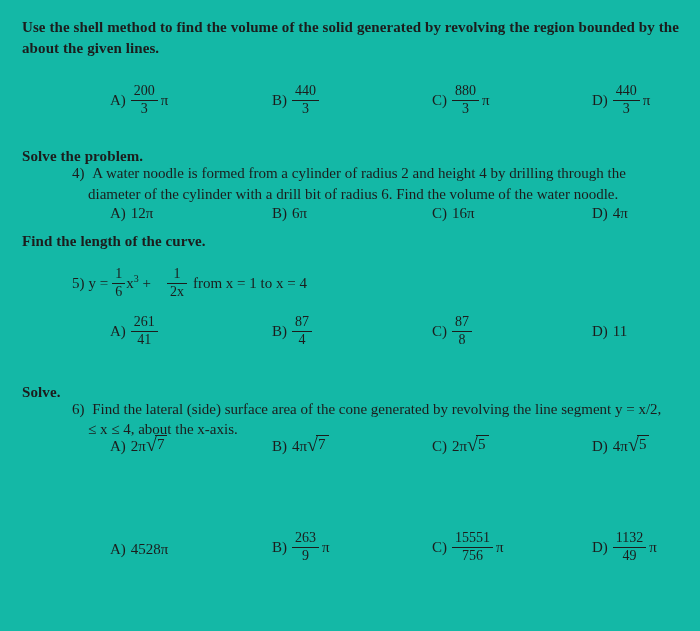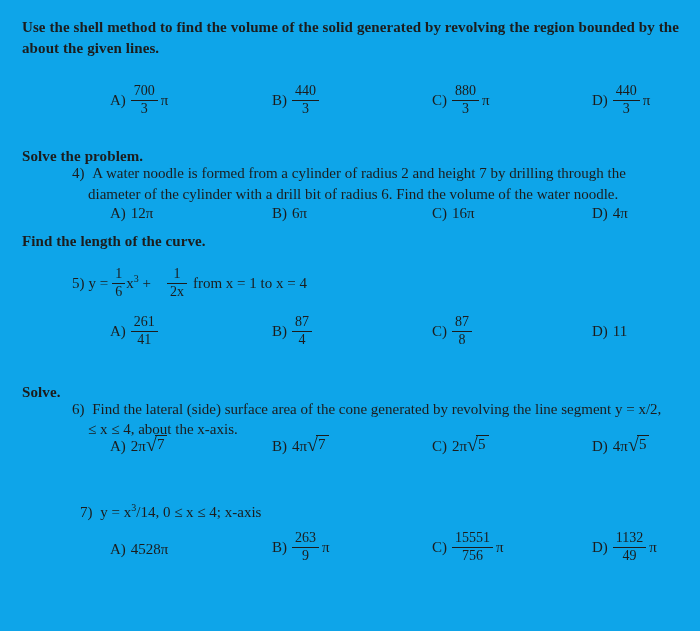--- a/index.html
+++ b/index.html
@@ -1,20 +1,20 @@
 <!DOCTYPE html>
 <html><head>
 <meta charset="utf-8">
 <style>
   * { margin:0; padding:0; box-sizing:border-box; }
   html,body { background:#ffffff; }
   body { width:700px; height:631px; font-family:"Liberation Serif", serif; }
   .page {
     position:relative; width:700px; height:631px; overflow:hidden;
-    background:#0ea5e9; color:#1c1c1c; font-size:15px;
+    background:#14b8a6; color:#1c1c1c; font-size:15px;
   }
   .abs { position:absolute; white-space:nowrap; }
   .hdr { font-weight:bold; left:22px; letter-spacing:0.1px; }
   .stmt-num { display:inline-block; }
   .stmt-part { display:inline-block; }
   .opt { position:absolute; display:flex; align-items:center; white-space:nowrap; }
   .opt-text { align-items:baseline; }
   .opt-sqrt { align-items:baseline; }
   .olabel { margin-right:5px; }
   .frac { display:inline-flex; flex-direction:column; text-align:center; font-size:14px; line-height:1.15; }
@@ -36,21 +36,21 @@
 
 <div class="page">
 
   <div class="abs hdr" style="top:19px">Use the shell method to find the volume of the solid generated by revolving the region bounded by the</div>
   <div class="abs hdr" style="top:40px">about the given lines.</div>
 
 
   <div class="opt" style="left:110px; top:80px; height:40px">
     <span class="olabel">A)</span>
     <span class="frac">
-        <span class="num">700</span>
+        <span class="num">200</span>
         <span class="den">3</span>
       </span>
     <span class="post">π</span>
   </div>
   <div class="opt" style="left:272px; top:80px; height:40px">
     <span class="olabel">B)</span>
     <span class="frac">
         <span class="num">440</span>
         <span class="den">3</span>
       </span>
@@ -69,21 +69,21 @@
         <span class="num">440</span>
         <span class="den">3</span>
       </span>
     <span class="post">π</span>
   </div>
 
   <div class="abs hdr" style="top:148px">Solve the problem.</div>
 
   <div class="abs" style="top:165px; left:72px">
     <span class="stmt-num">4)</span>
-    <span class="stmt-part gap4">A water noodle is formed from a cylinder of radius 2 and height 7 by drilling through the</span>
+    <span class="stmt-part gap4">A water noodle is formed from a cylinder of radius 2 and height 4 by drilling through the</span>
   </div>
   <div class="abs" style="top:186px; left:88px">diameter of the cylinder with a drill bit of radius 6. Find the volume of the water noodle.</div>
 
   <div class="opt opt-text" style="left:110px; top:205px">
     <span class="olabel">A)</span>
     <span>12π</span>
   </div>
   <div class="opt opt-text" style="left:272px; top:205px">
     <span class="olabel">B)</span>
     <span>6π</span>
@@ -167,24 +167,20 @@
     <span class="radicand">5</span>
   </div>
   <div class="opt opt-sqrt" style="left:592px; top:437px">
     <span class="olabel">D)</span>
     <span>4π</span>
     <span class="radical">√</span>
     <span class="radicand">5</span>
   </div>
 
 
-  <div class="abs" style="top:504px; left:80px">
-    <span class="stmt-num">7)</span>
-    <span class="gap4">y = x</span><sup>3</sup><span>/14,  0 ≤ x ≤ 4;  x-axis</span>
-  </div>
 
   <div class="opt opt-text" style="left:110px; top:541px">
     <span class="olabel">A)</span>
     <span>4528π</span>
   </div>
   <div class="opt" style="left:272px; top:526px; height:42px">
     <span class="olabel">B)</span>
     <span class="frac">
         <span class="num">263</span>
         <span class="den">9</span>

